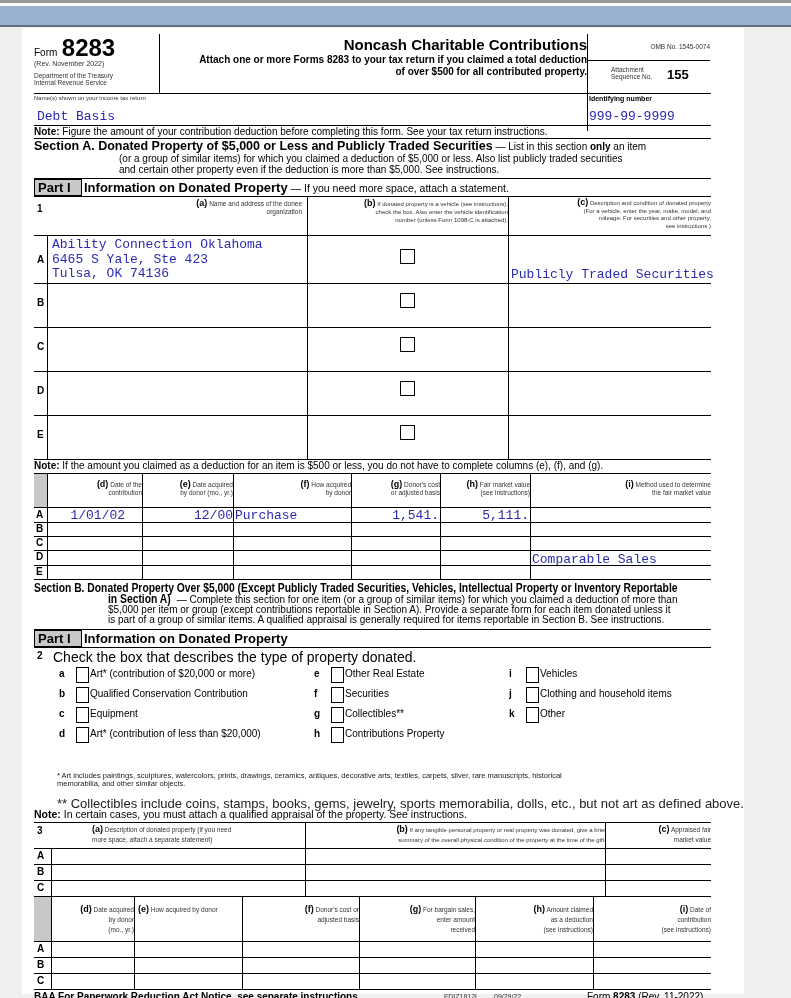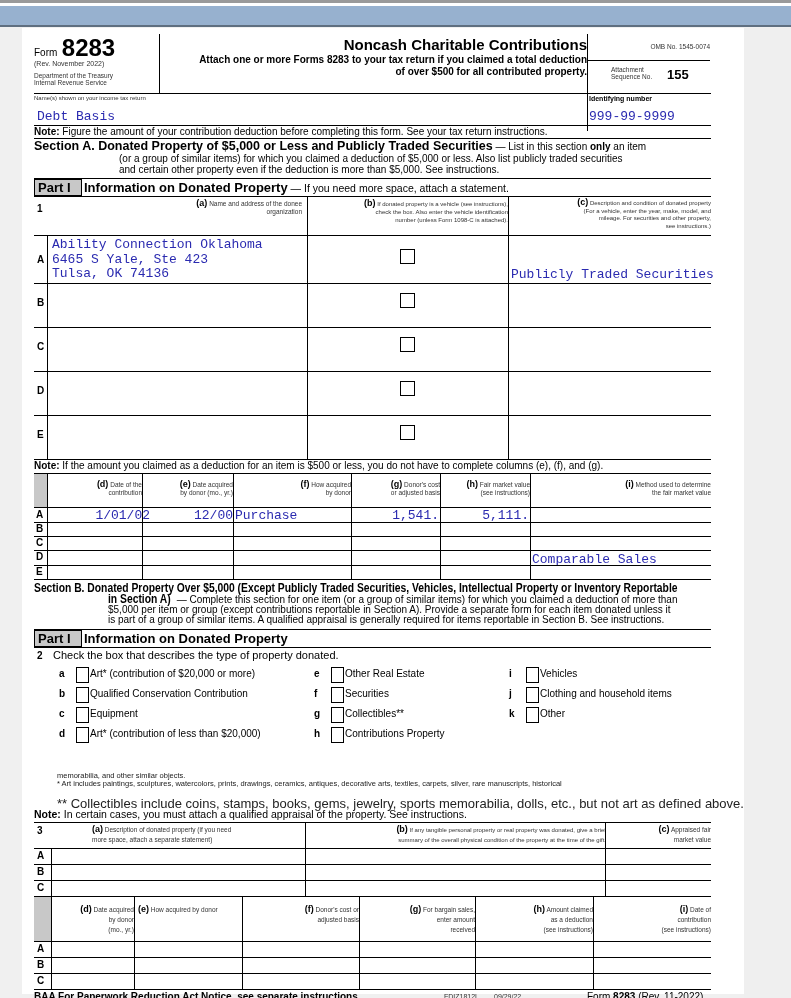--- a/index.html
+++ b/index.html
@@ -176,21 +176,21 @@
     <div>(see instructions)</div>
   </div>
   <div class="abs center" style="left:509px;top:452px;width:180px;font-size:6.5px;color:#333;line-height:8px;">
     <div><span class="lbl">(i)</span> <span>Method used to determine</span></div>
     <div>the fair market value</div>
   </div>
   <div class="hl" style="left:12px;top:479px;width:677px;"></div>
 
   <div>
     <div class="rowlet" style="left:14px;top:481px;">A</div>
-    <div class="abs fill center" style="left:34px;top:480px;width:94px;">1/01/02</div>
+    <div class="abs fill center" style="left:9px;top:480px;width:94px;">1/01/02</div>
     <div class="abs fill center" style="left:121px;top:480px;width:90px;">12/00</div>
     <div class="abs fill" style="left:213px;top:480px;">Purchase</div>
     <div class="abs fill" style="left:330px;top:480px;width:87px;text-align:right;">1,541.</div>
     <div class="abs fill" style="left:419px;top:480px;width:88px;text-align:right;">5,111.</div>
     <div class="abs fill" style="left:510px;top:480px;margin-top:44px;">Comparable Sales</div>
   </div>
   <div class="hl" style="left:12px;top:494px;width:677px;"></div>
   <div class="rowlet" style="left:14px;top:495px;">B</div>
   <div class="hl" style="left:12px;top:508px;width:677px;"></div>
   <div class="rowlet" style="left:14px;top:509px;">C</div>
@@ -206,21 +206,21 @@
     <div>$5,000 per item or group (except contributions reportable in Section A). Provide a separate form for each item donated unless it</div>
     <div>is part of a group of similar items. A qualified appraisal is generally required for items reportable in Section B. See instructions.</div>
   </div>
   <div class="hl" style="left:12px;top:601px;width:677px;"></div>
 
   <div class="parthdr" style="left:12px;top:602px;width:48px;">Part I</div>
   <div class="abs" style="left:62px;top:603px;font-size:13px;font-weight:bold;">Information on Donated Property</div>
   <div class="hl" style="left:12px;top:619px;width:677px;"></div>
 
   <div class="abs" style="left:15px;top:622px;font-size:10px;font-weight:bold;">2</div>
-  <div class="abs" style="left:31px;top:621px;font-size:11px;">Check the box that describes the type of property donated.</div>
+  <div class="abs" style="left:31px;top:621px;font-size:14px;">Check the box that describes the type of property donated.</div>
 
   <div id="ptypes">
       <div>
         <div class="abs" style="left: 37px; top: 640px; font-size: 10px; font-weight: bold;">a</div>
         <div class="cb" style="left: 54px; top: 639px;"></div>
         <div class="abs" style="left: 68px; top: 640px; font-size: 10px; white-space: nowrap;">Art* (contribution of $20,000 or more)</div>
       </div>
       <div>
         <div class="abs" style="left: 37px; top: 660px; font-size: 10px; font-weight: bold;">b</div>
         <div class="cb" style="left: 54px; top: 659px;"></div>
@@ -267,22 +267,22 @@
         <div class="abs" style="left: 518px; top: 660px; font-size: 10px; white-space: nowrap;">Clothing and household items</div>
       </div>
       <div>
         <div class="abs" style="left: 487px; top: 680px; font-size: 10px; font-weight: bold;">k</div>
         <div class="cb" style="left: 504px; top: 679px;"></div>
         <div class="abs" style="left: 518px; top: 680px; font-size: 10px; white-space: nowrap;">Other</div>
       </div>
     </div>
 
   <div class="abs" style="left:35px;top:744px;font-size:7.5px;line-height:8px;color:#222;white-space:nowrap;">
+    <div>* Art includes paintings, sculptures, watercolors, prints, drawings, ceramics, antiques, decorative arts, textiles, carpets, silver, rare manuscripts, historical</div>
     <div>memorabilia, and other  similar objects.</div>
-    <div>* Art includes paintings, sculptures, watercolors, prints, drawings, ceramics, antiques, decorative arts, textiles, carpets, silver, rare manuscripts, historical</div>
   </div>
   <div class="abs" style="left:35px;top:768px;font-size:13px;color:#222;white-space:nowrap;">** Collectibles include coins, stamps, books, gems, jewelry, sports memorabilia, dolls, etc., but not art as defined above.</div>
 
   <div class="abs" style="left:12px;top:780px;font-size:10.5px;white-space:nowrap;">
     <b>Note:</b>
     <span>In certain cases, you must attach a qualified appraisal of the property. See instructions.</span>
   </div>
   <div class="hl" style="left:12px;top:794px;width:677px;"></div>
 
   <div class="abs" style="left:15px;top:797px;font-size:10px;font-weight:bold;">3</div>

